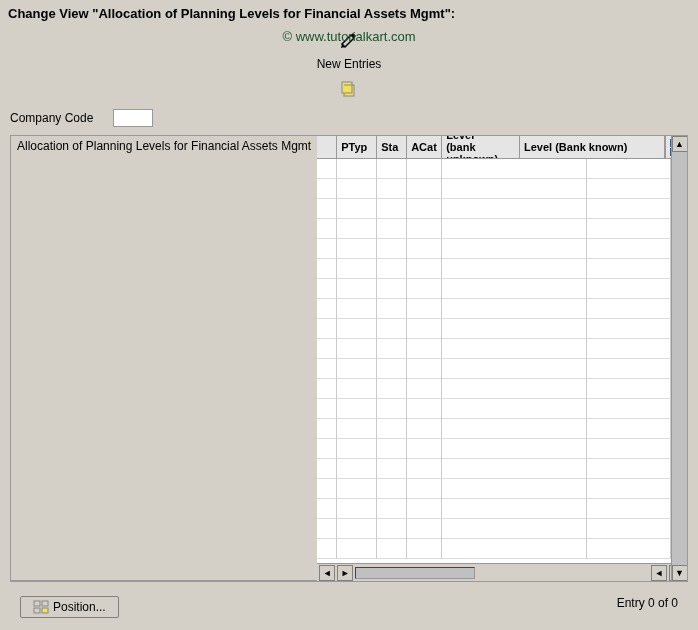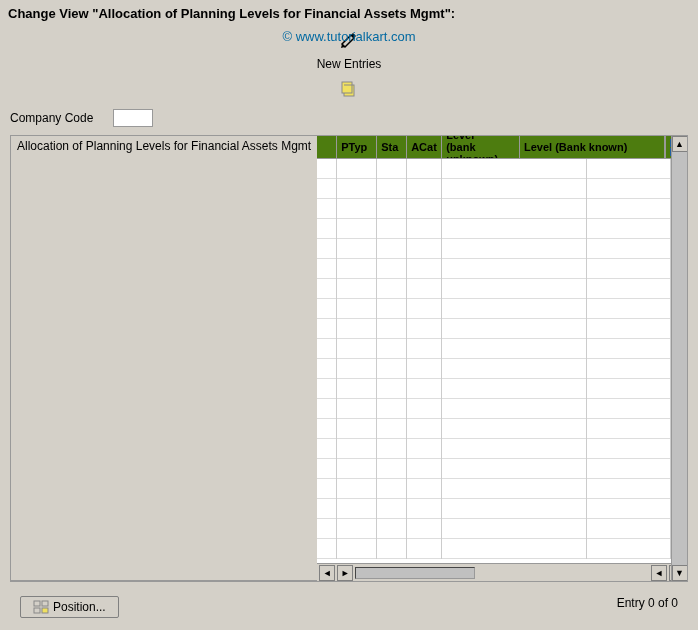--- a/index.html
+++ b/index.html
@@ -49,21 +49,21 @@
 
     .toolbar-label {
       font-size: 12px;
       font-weight: normal;
     }
 
     .watermark {
       position: absolute;
       left: 50%;
       transform: translateX(-50%);
-      color: #0369a1;
+      color: #14532d;
       font-size: 13px;
       pointer-events: none;
     }
 
     .content-area {
       padding: 6px 10px;
       flex: 1;
       display: flex;
       flex-direction: column;
     }
@@ -107,21 +107,21 @@
     .table-wrapper {
       flex: 1;
       display: flex;
       flex-direction: column;
       overflow: hidden;
       position: relative;
     }
 
     .table-header {
       display: flex;
-      background-color: #4d7c0f;
+      background-color: #e5e5e5;
       border-bottom: 1px solid #999;
       align-items: center;
     }
 
     .th-row-selector {
       width: 20px;
       min-width: 20px;
       border-right: 1px solid #999;
       height: 22px;
     }

